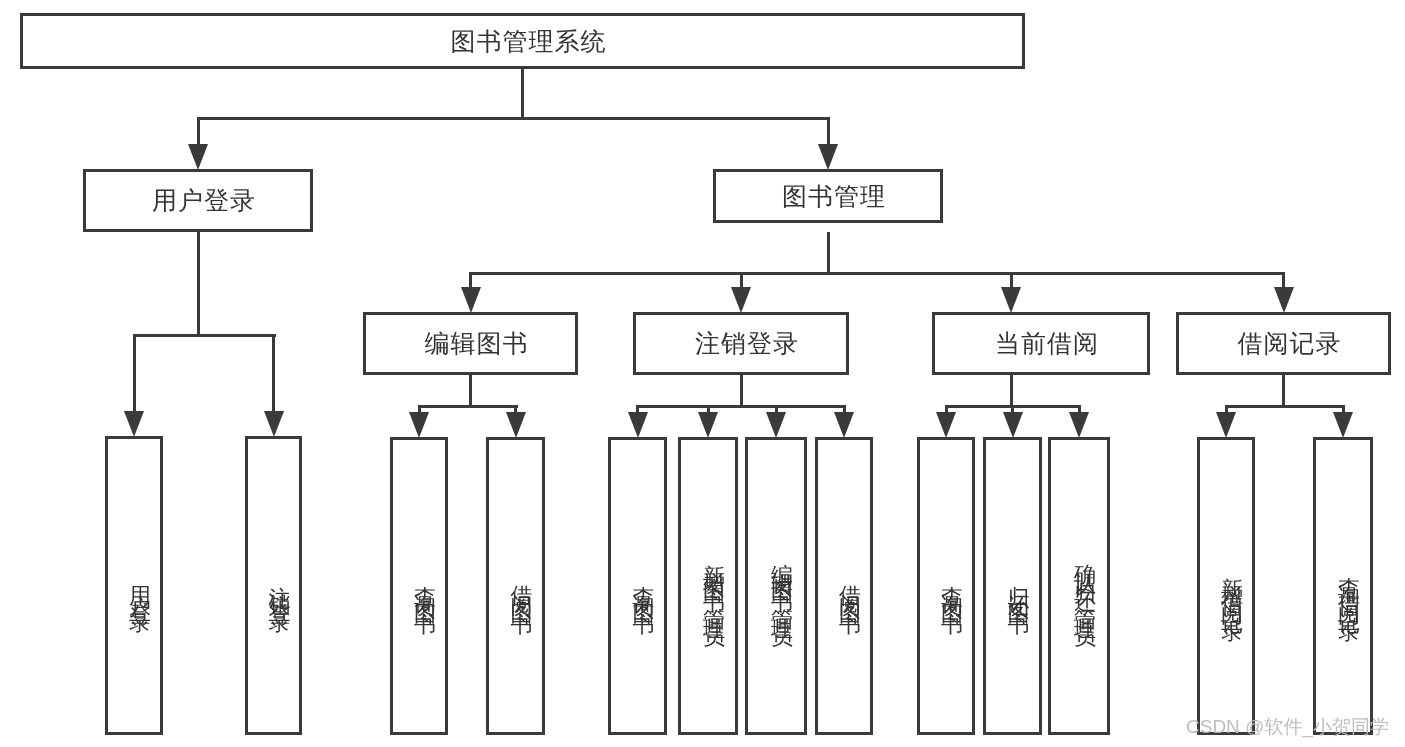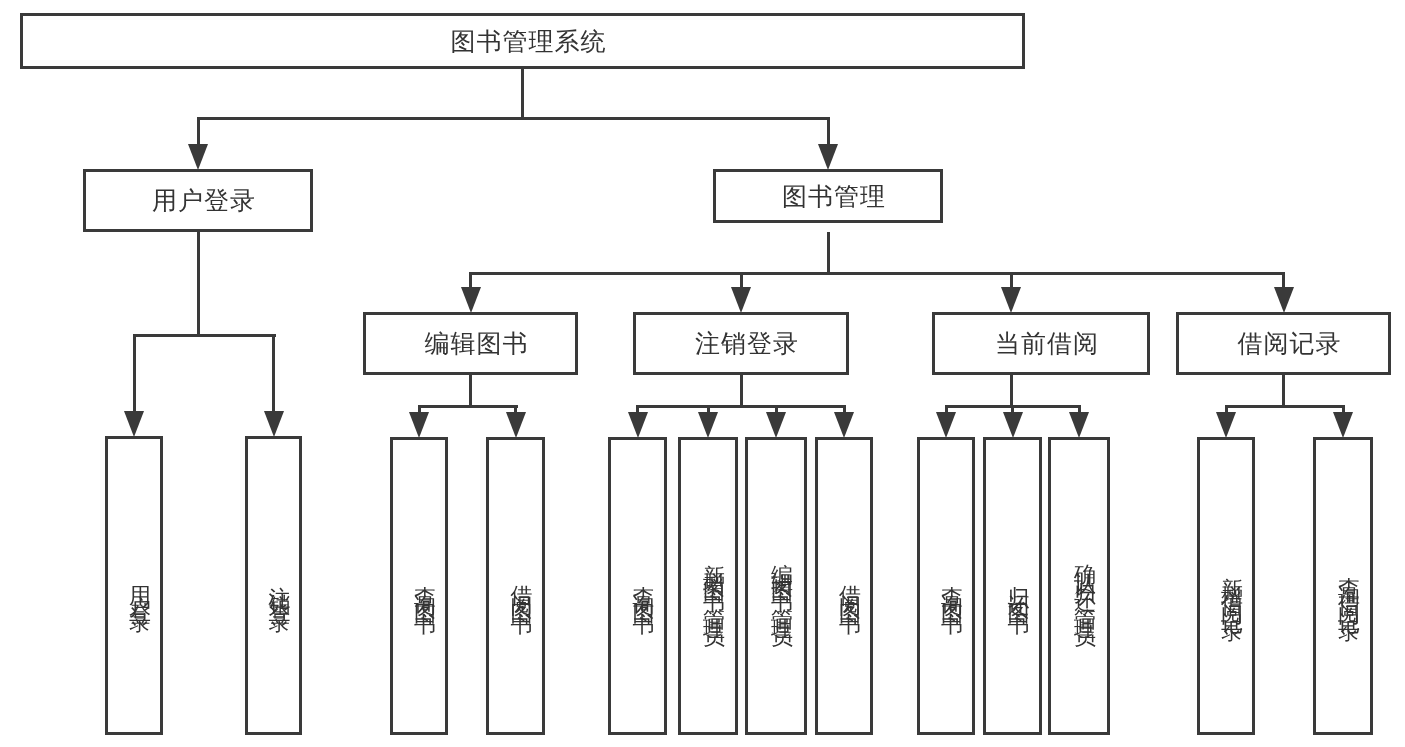--- a/index.html
+++ b/index.html
@@ -61,20 +61,21 @@
     font-size: 19px;
     color: rgba(185, 185, 185, 0.95);
     white-space: nowrap;
     z-index: 5;
   }
 </style>
 </head>
 <body>
 
 <div id="stage">
+  <div id="watermark">CSDN @软件_小贺同学</div>
 <div class="node" style="left: 20px; top: 13px; width: 1005px; height: 56px;">
       <span class="label-h">图书管理系统</span>
     </div>
     <div class="node" style="left: 83px; top: 169px; width: 230px; height: 63px;">
       <span class="label-h">用户登录</span>
     </div>
     <div class="node" style="left: 713px; top: 169px; width: 230px; height: 54px;">
       <span class="label-h">图书管理</span>
     </div>
     <div class="node" style="left: 363px; top: 312px; width: 215px; height: 63px;">

